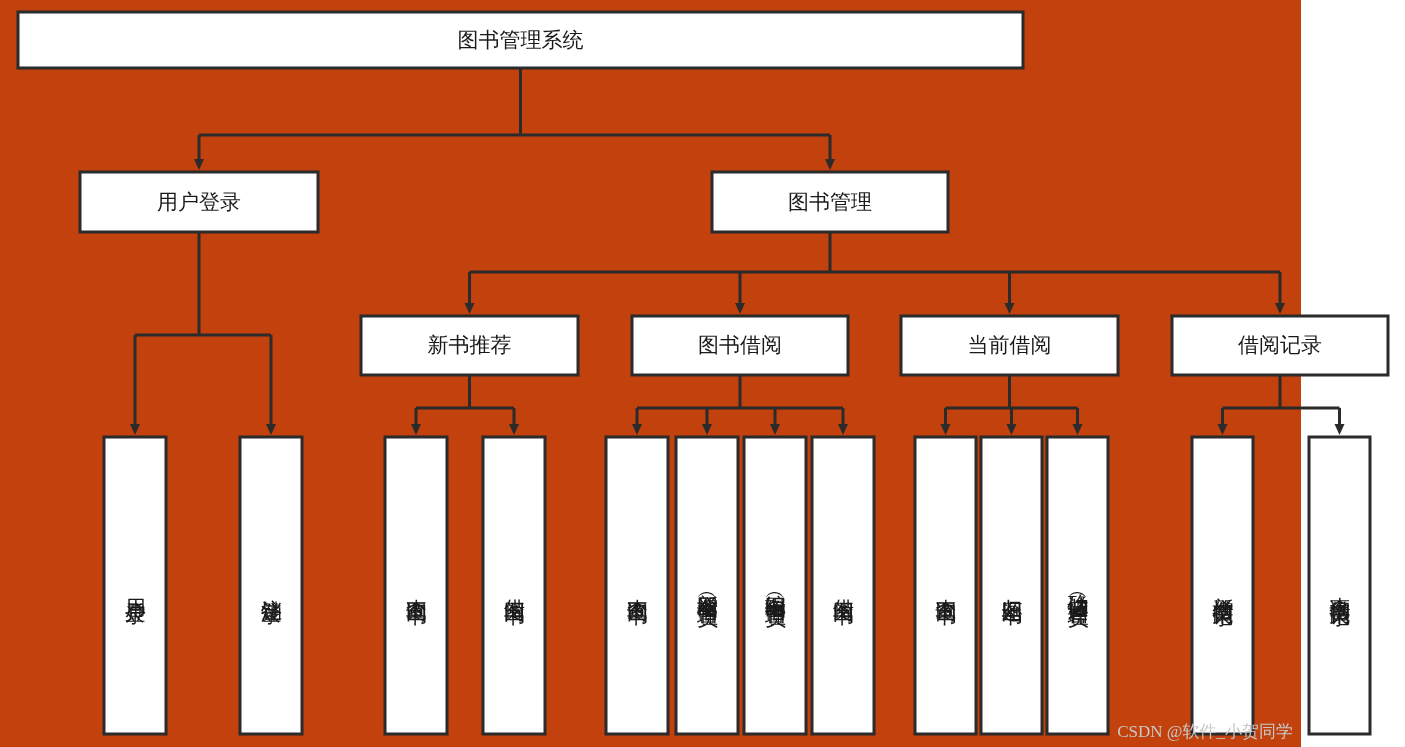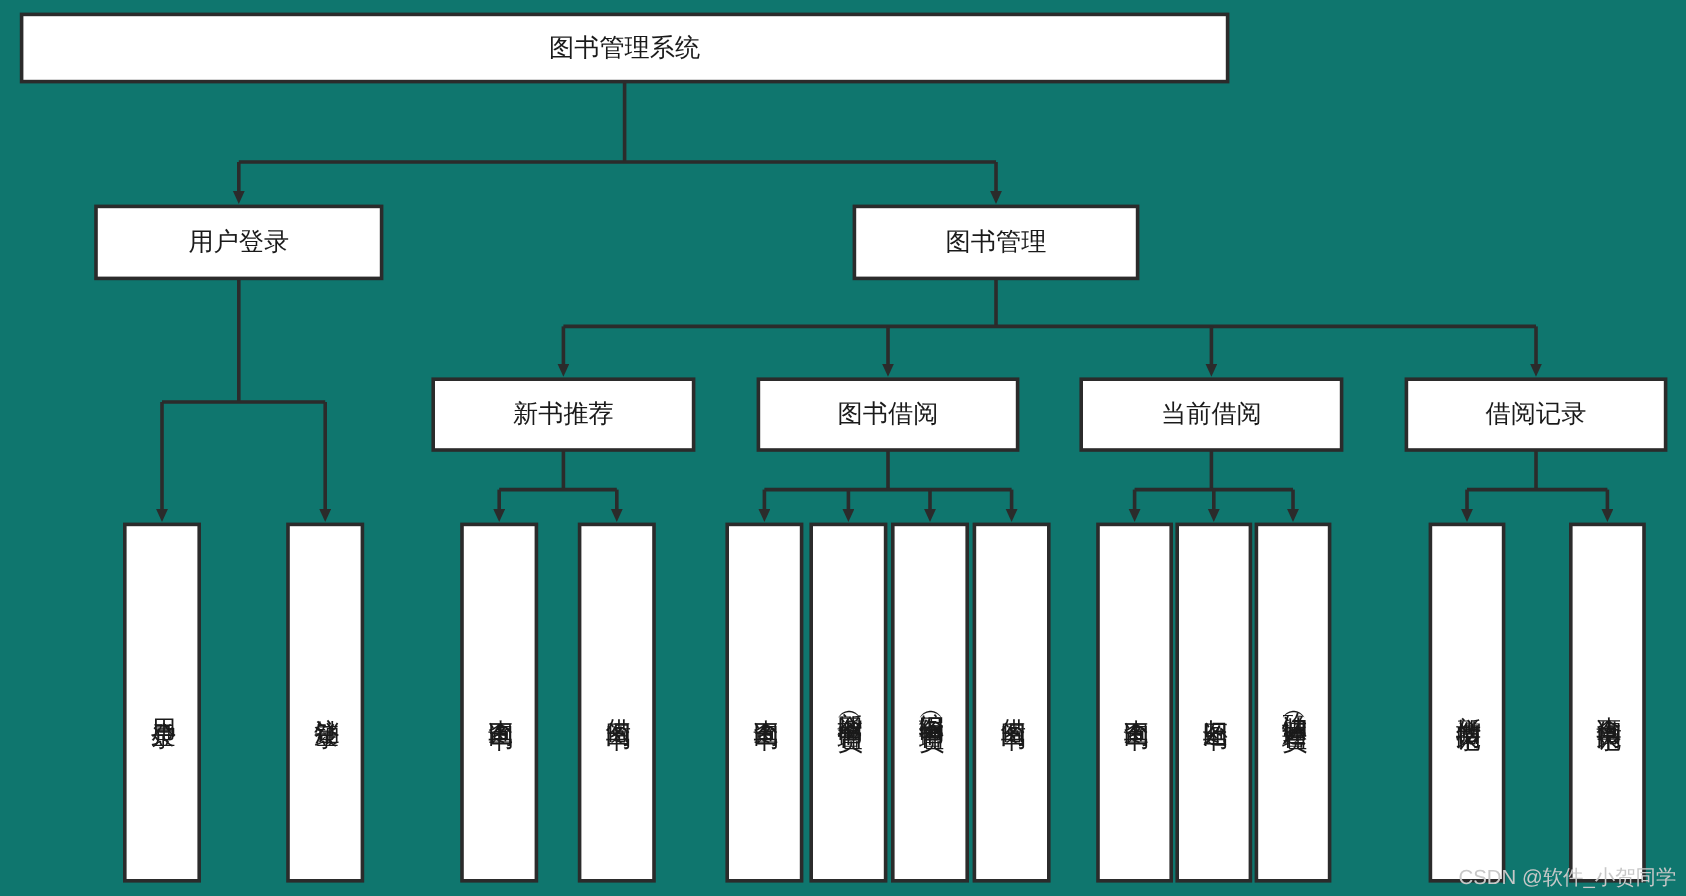--- a/index.html
+++ b/index.html
@@ -8,23 +8,23 @@
     background: #ffffff;
   }
   body {
     width: 1405px;
     height: 747px;
     font-family: "Liberation Sans", "DejaVu Sans", sans-serif;
     overflow: hidden;
   }
   #diagram-root {
     position: relative;
-    width: 1405px;
+    width: 1301px;
     height: 747px;
-    background: #0f766e;
+    background: #c2410c;
   }
   svg#tree-svg {
     position: absolute;
     top: 0;
     left: 0;
     width: 1405px;
     height: 747px;
   }
   .node-rect {
     fill: #ffffff;
@@ -59,21 +59,21 @@
     display: flex;
     align-items: center;
     justify-content: center;
     white-space: nowrap;
     pointer-events: none;
   }
   .watermark {
     position: absolute;
     right: 8px;
     bottom: 4px;
-    font-family: Liberation Sans, sans-serif;
+    font-family: Liberation Serif, serif;
     font-size: 17px;
     color: #c8c8c8;
     white-space: nowrap;
   }
 </style>
 </head>
 <body>
 
 <div id="diagram-root">
 

